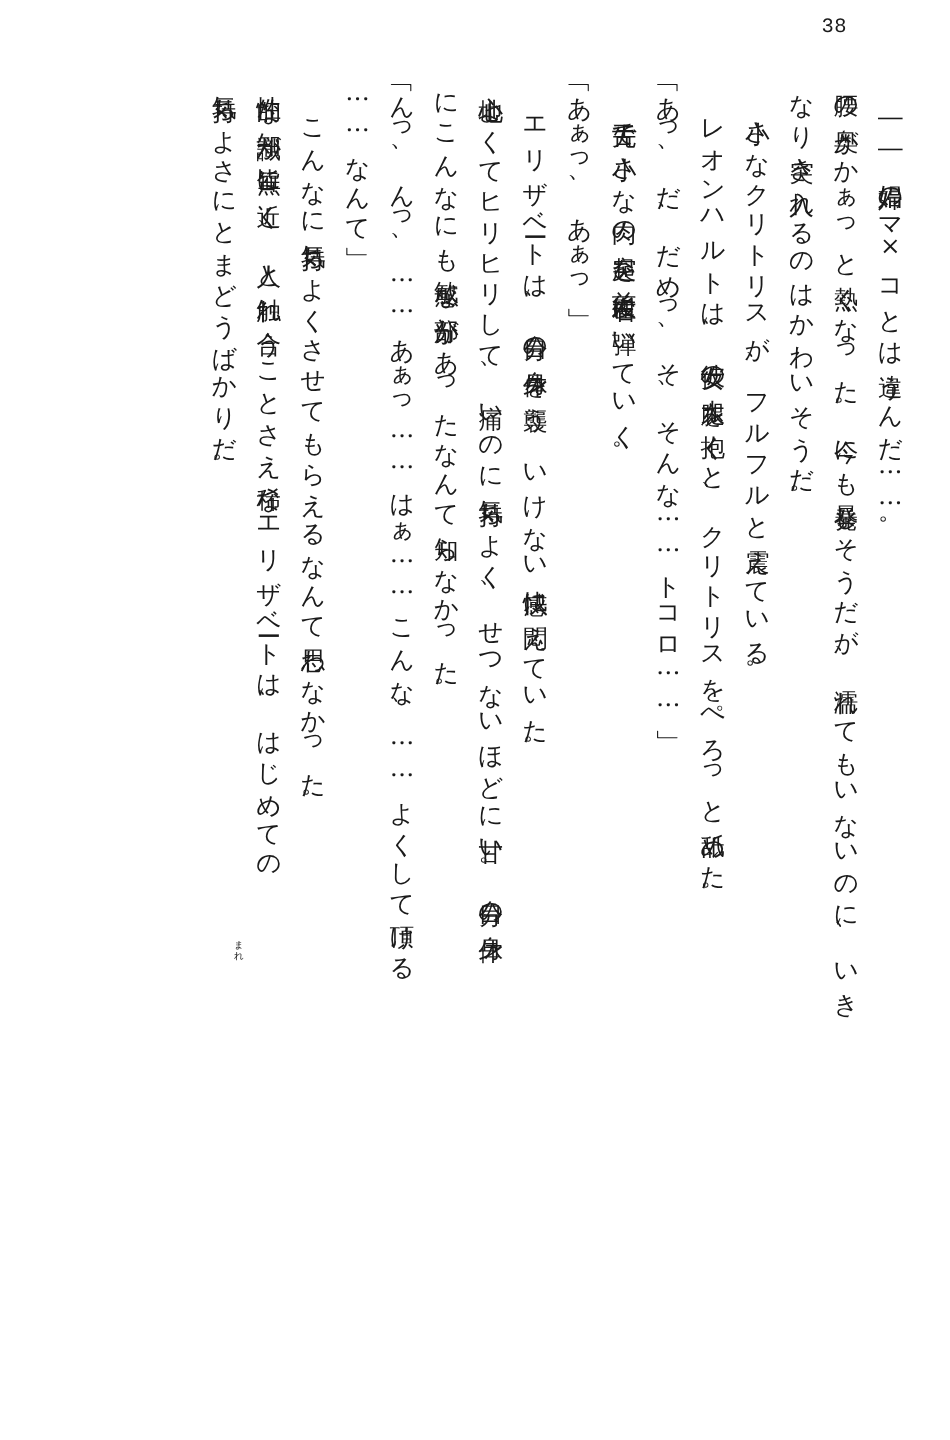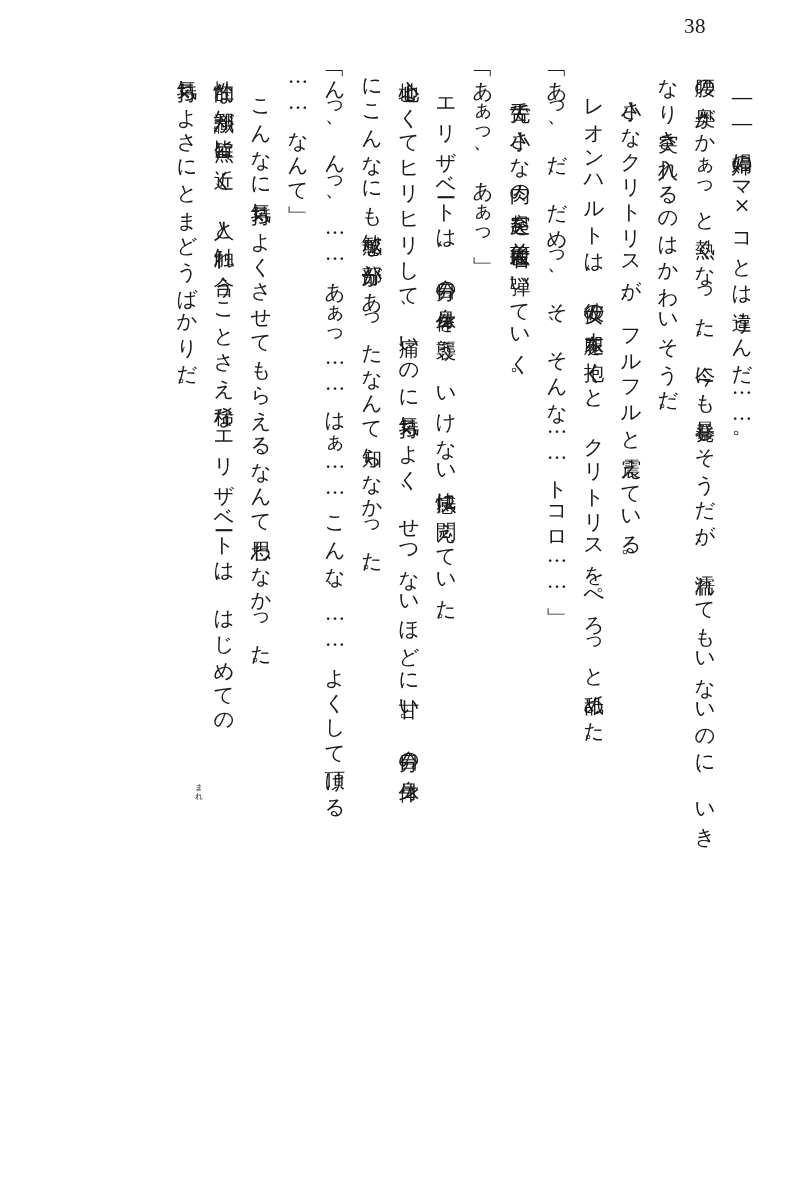--- a/index.html
+++ b/index.html
@@ -13,22 +13,22 @@
     height: 1200px;
     background: #ffffff;
     overflow: hidden;
     font-family: "DejaVu Serif", "Liberation Serif", serif;
     color: #1a1a1a;
   }
   .page-number {
     position: absolute;
     top: 14px;
     right: 86px;
-    font-size: 21px;
-    font-family: Liberation Serif, serif;
+    font-size: 17px;
+    font-family: Liberation Mono, monospace;
     color: #1a1a1a;
     letter-spacing: 0.5px;
   }
   .text-block {
     position: absolute;
     top: 64px;
     right: 40px;
     left: 40px;
     height: 1080px;
     display: flex;

